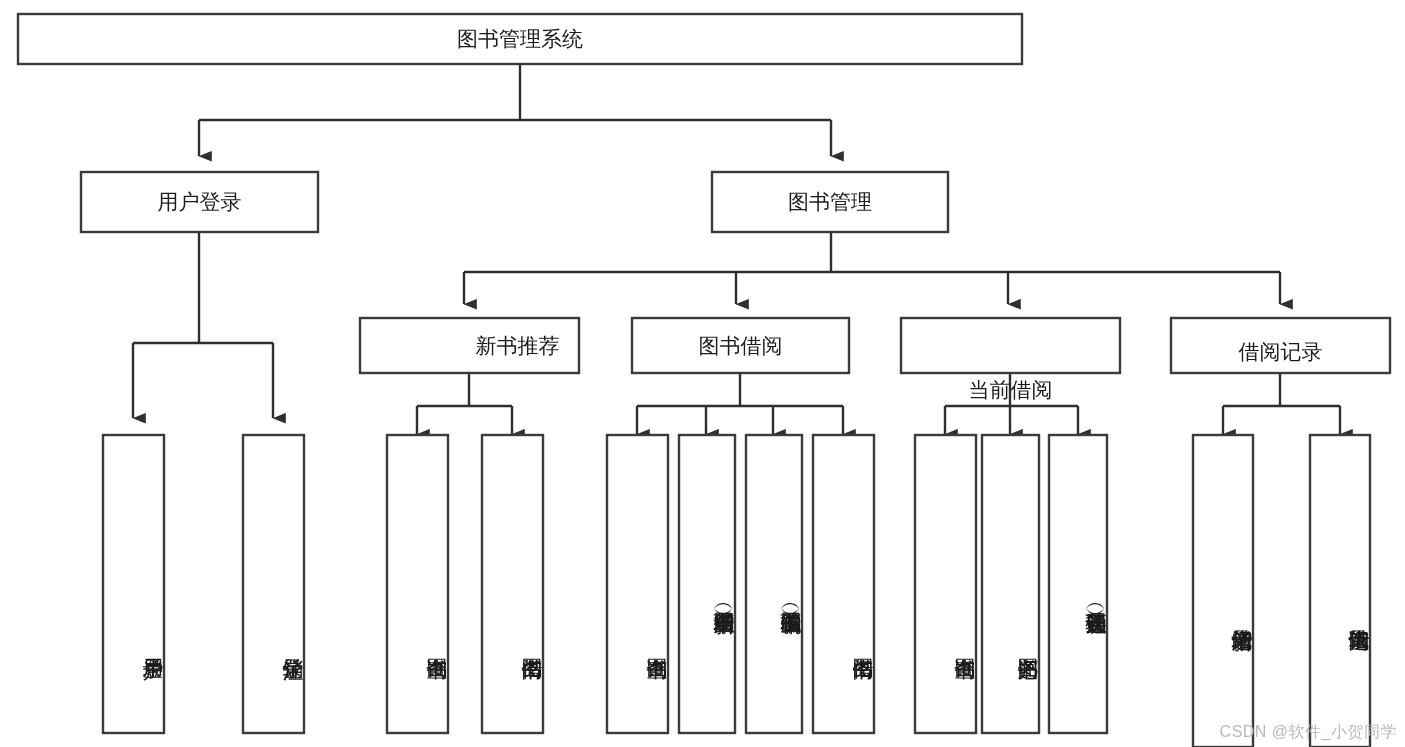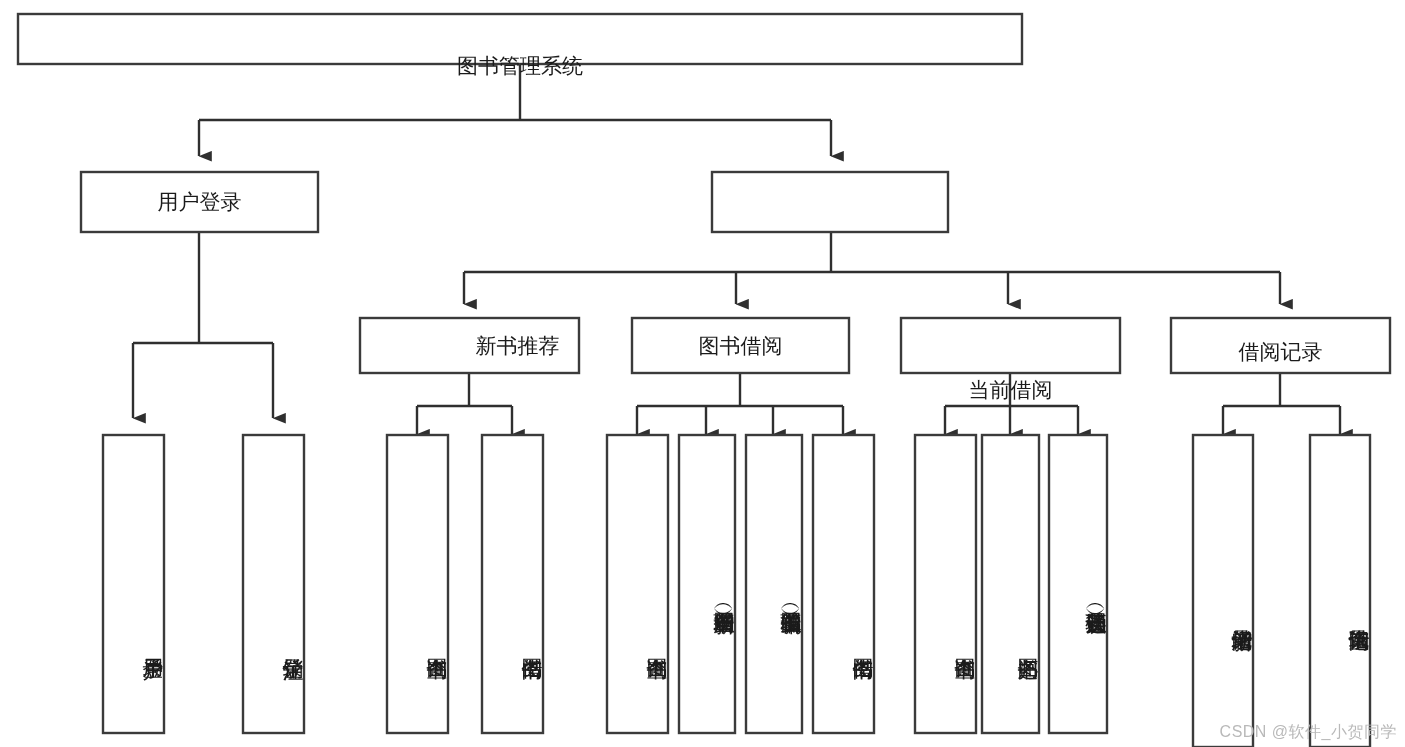--- a/index.html
+++ b/index.html
@@ -103,23 +103,24 @@
 
       <rect class="nodebox" x="915" y="435" width="61" height="298"></rect>
       <rect class="nodebox" x="982" y="435" width="57" height="298"></rect>
       <rect class="nodebox" x="1049" y="435" width="58" height="298"></rect>
 
       <rect class="nodebox" x="1193" y="435" width="60" height="312"></rect>
       <rect class="nodebox" x="1310" y="435" width="60" height="312"></rect>
     </g>
   </svg>
 
-  <div class="horiz-wrap" style="left:18px;top:14px;width:1004px;height:50px;margin-top:27px;">图书管理系统</div>
+  <div class="horiz-wrap" style="left:18px;top:14px;width:1004px;height:50px;">图书管理系统</div>
 
   <div class="horiz-wrap" style="left:81px;top:172px;width:237px;height:60px;">用户登录</div>
+  <div class="horiz-wrap" style="left:712px;top:172px;width:236px;height:60px;">图书管理</div>
 
   <div class="horiz-wrap" style="left:360px;top:318px;width:219px;height:55px;margin-left:48px;">新书推荐</div>
   <div class="horiz-wrap" style="left:632px;top:318px;width:217px;height:55px;">图书借阅</div>
   <div class="horiz-wrap" style="left:901px;top:318px;width:219px;height:55px;margin-top:44px;">当前借阅</div>
   <div class="horiz-wrap" style="left:1171px;top:318px;width:219px;height:67px;border-radius:24px;">借阅记录</div>
 
   <div class="vert-wrap" style="left:103px;top:435px;width:61px;height:298px;padding-top:58px;">用户登录</div>
   <div class="vert-wrap" style="left:243px;top:435px;width:61px;height:298px;padding-top:58px;">注销登录</div>
 
   <div class="vert-wrap" style="left:387px;top:435px;width:61px;height:298px;padding-top:58px;">查询图书</div>

